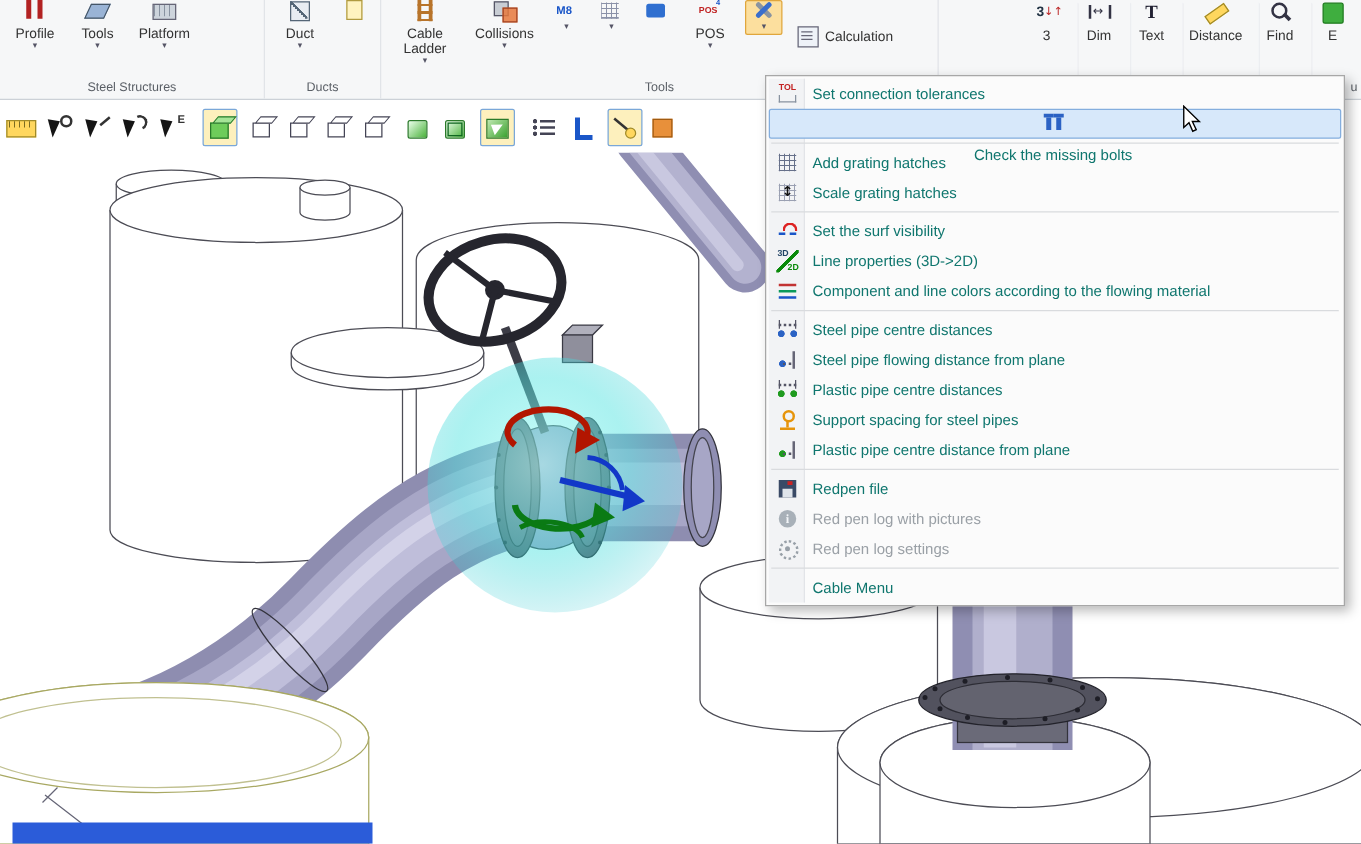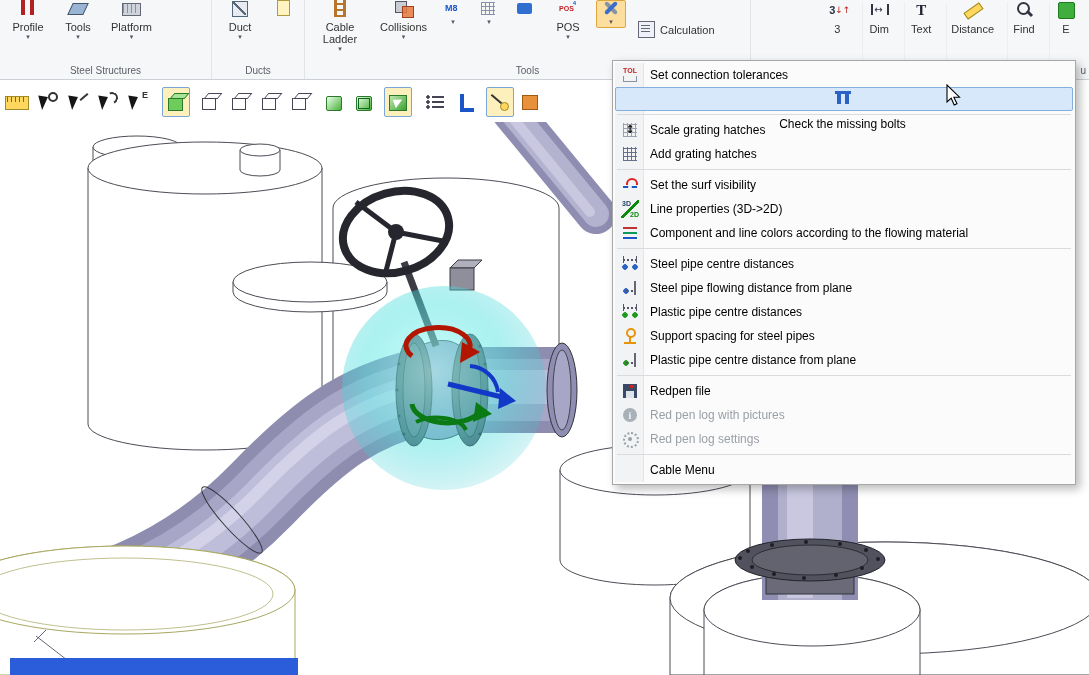--- a/index.html
+++ b/index.html
@@ -102,21 +102,21 @@
   .tbi-plumb-icon::before{left:3px;top:3px;width:15px;border-top:2px solid #333;transform:rotate(40deg);transform-origin:left top;}
   .tbi-plumb-icon::after{left:11px;top:11px;width:7px;height:7px;border-radius:50%;background:#ffd75e;border:1px solid #a08a28;}
   .tbi-half-tool-icon::before{left:3px;top:4px;width:14px;height:13px;background:#e8903a;border:1px solid #a05a10;}
 
   
   .menu{position:absolute;left:612px;top:60px;width:464px;padding:2px;background:#fbfbfb;
     border:1px solid #a7a7a7;box-shadow:4px 4px 9px rgba(0,0,0,.28);z-index:10;}
   .menu::before{content:"";position:absolute;left:2px;top:2px;bottom:2px;width:28px;
     background:#f2f3f5;border-right:1px solid #e2e4e8;}
   .m-item{position:relative;display:flex;align-items:center;height:24px;padding:0 8px 0 5px;gap:11px;
-    border:1px solid transparent;border-radius:2px;font-size:12px;color:#000000;cursor:default;}
+    border:1px solid transparent;border-radius:2px;font-size:12px;color:#0f766e;cursor:default;}
   .m-item.hl{background:var(--menu-highlight,#d7e8fa);border-color:var(--menu-highlight-border,#84aede);flex-direction:column;}
   .m-item.dis{color:#9aa0a6;}
   .m-sep{position:relative;height:1px;background:#d9dbde;margin:3px 2px;}
   .m-label{white-space:nowrap;}
   .m-noicon{width:18px;flex:none;}
 
   
   .mi{position:relative;display:inline-block;width:18px;height:18px;flex:none;}
   .mi::before,.mi::after{content:"";position:absolute;}
   .mi-tolerance-icon::before{content:"TOL";left:0;top:1px;width:18px;text-align:center;font:bold 7px/8px "Liberation Sans",sans-serif;color:#c22222;}
@@ -469,26 +469,26 @@
     <div class="m-item">
       <span class="mi mi-tolerance-icon"></span>
       <span class="m-label">Set connection tolerances</span>
     </div>
     <div class="m-item hl">
       <span class="mi mi-missing-bolts-icon"></span>
       <span class="m-label">Check the missing bolts</span>
     </div>
     <div class="m-sep"></div>
     <div class="m-item">
+      <span class="mi mi-grating-hatch-icon"></span>
+      <span class="m-label">Add grating hatches</span>
+    </div>
+    <div class="m-item">
       <span class="mi mi-grating-scale-icon"></span>
       <span class="m-label">Scale grating hatches</span>
-    </div>
-    <div class="m-item">
-      <span class="mi mi-grating-hatch-icon"></span>
-      <span class="m-label">Add grating hatches</span>
     </div>
     <div class="m-sep"></div>
     <div class="m-item">
       <span class="mi mi-surf-visibility-icon"></span>
       <span class="m-label">Set the surf visibility</span>
     </div>
     <div class="m-item">
       <span class="mi mi-line-3d2d-icon"></span>
       <span class="m-label">Line properties (3D-&gt;2D)</span>
     </div>

